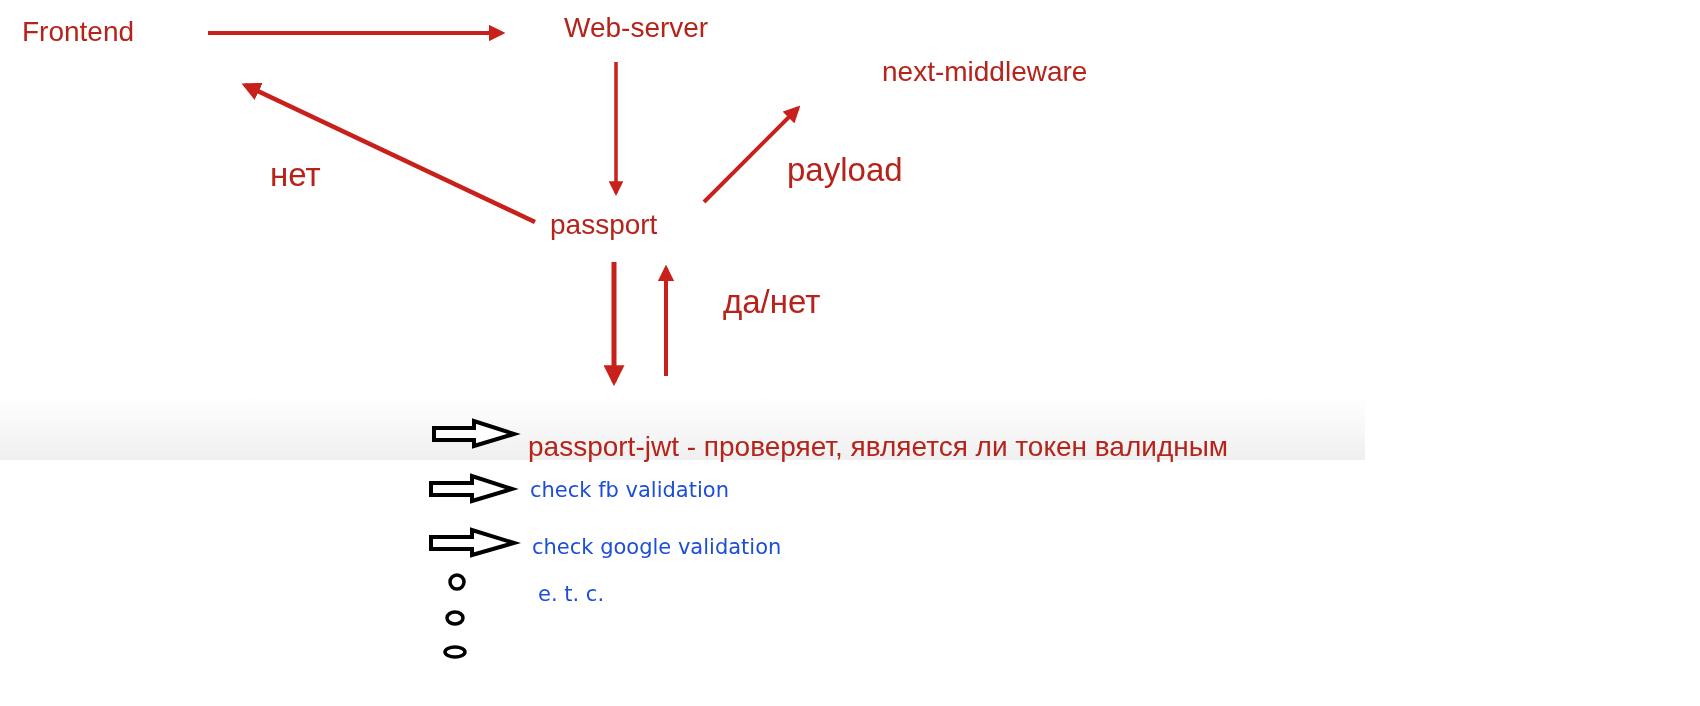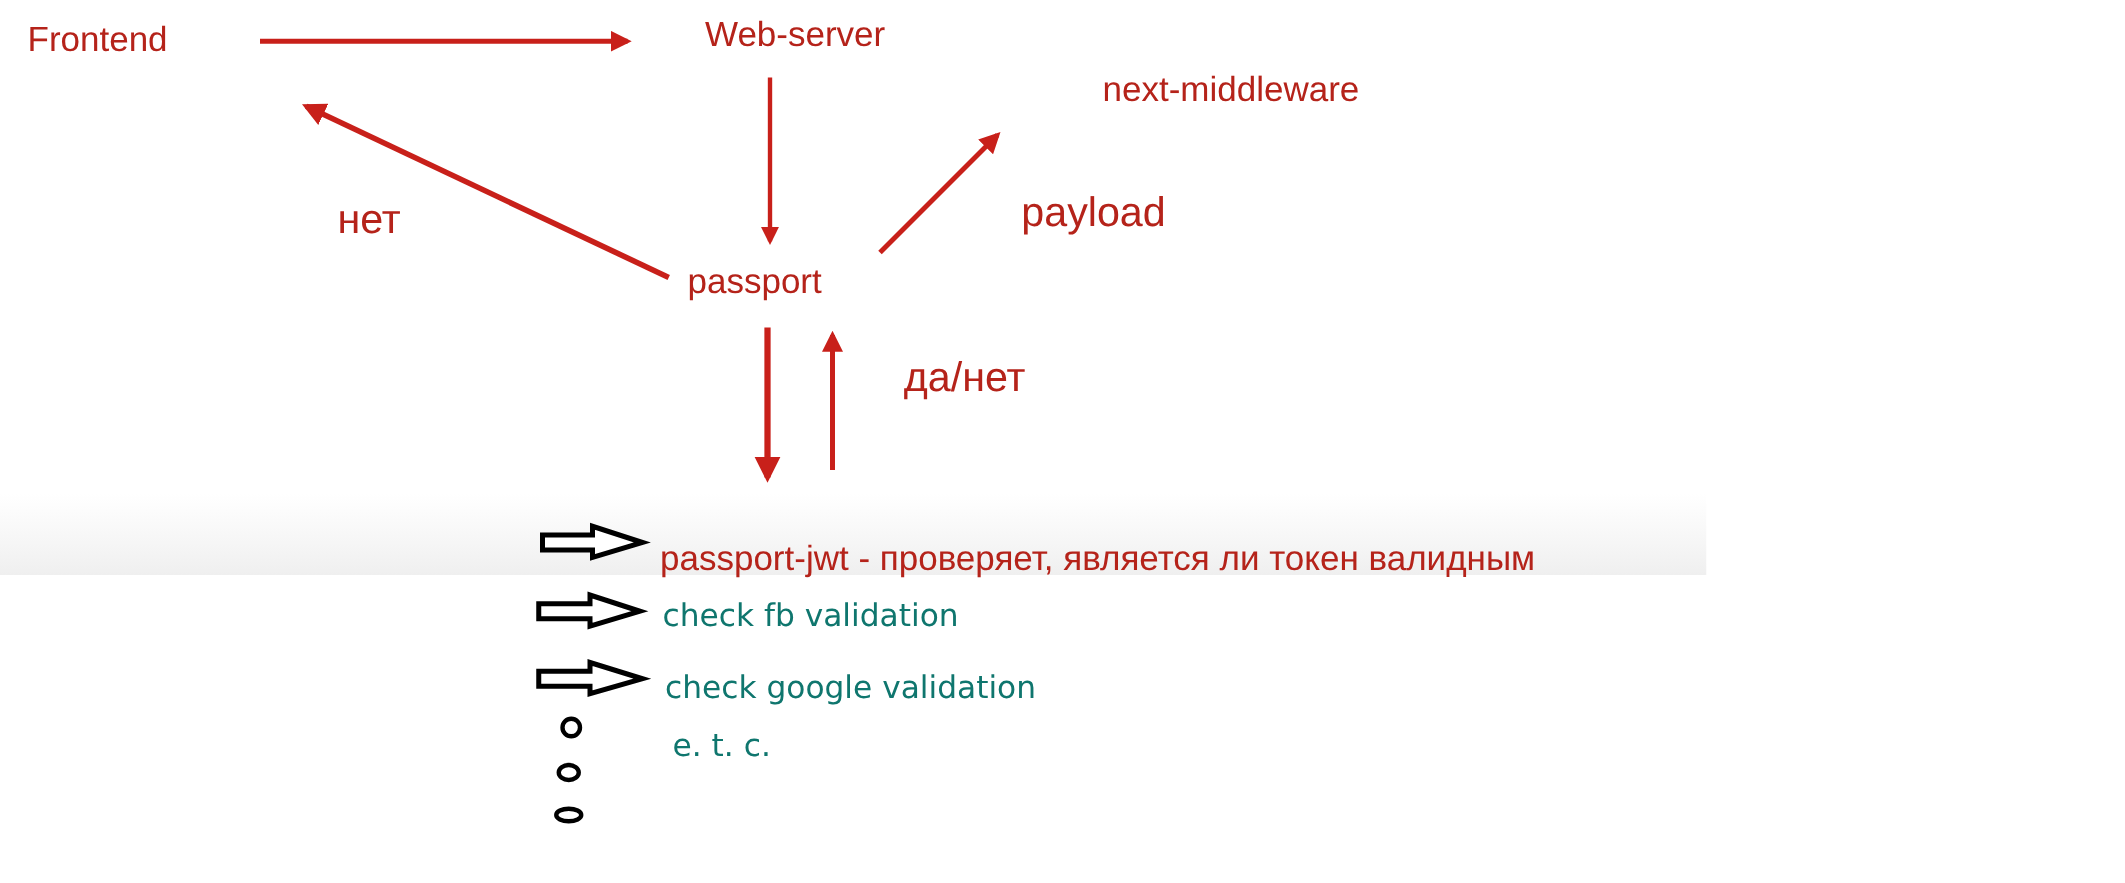--- a/index.html
+++ b/index.html
@@ -12,21 +12,21 @@
   .lbl {
     position: absolute; white-space: nowrap;
     font-family: "Liberation Sans", sans-serif; color: #b5231a;
     line-height: 1;
   }
   .node { font-size: 28px; }
   .edge { font-size: 33px; }
   .jwt { font-size: 28px; }
   .note {
     position: absolute; white-space: nowrap;
-    font-family: "DejaVu Sans", sans-serif; color: #0f766e; font-size: 25px; line-height: 1;
+    font-family: "DejaVu Sans", sans-serif; color: #1d4ed8; font-size: 21px; line-height: 1;
   }
 </style>
 </head>
 <body>
 
 <div class="band"></div>
 
 <svg class="layer" viewBox="0 0 1700 706">
   <defs>
     <marker id="ah" viewBox="0 0 10 10" refX="8" refY="5" markerWidth="4.2" markerHeight="4.2" orient="auto-start-reverse">
@@ -54,19 +54,19 @@
   <ellipse cx="455" cy="618" rx="8" ry="6" fill="none" stroke="#000" stroke-width="3.5"></ellipse>
   <ellipse cx="455" cy="652" rx="10" ry="5" fill="none" stroke="#000" stroke-width="3.5"></ellipse>
 </svg>
 
 <div class="lbl node" style="left:2px; top:18px;margin-left:20px;">Frontend</div>
 <div class="lbl node" style="left:564px; top:14px;">Web-server</div>
 <div class="lbl node" style="left:857px; top:58px;margin-left:25px;">next-middleware</div>
 <div class="lbl node" style="left:550px; top:211px;">passport</div>
 
 <div class="lbl edge" style="left:270px; top:158px;">нет</div>
-<div class="lbl edge" style="left:817px; top:153px;">payload</div>
+<div class="lbl edge" style="left:787px; top:153px;">payload</div>
 <div class="lbl edge" style="left:723px; top:285px;">да/нет</div>
 
 <div class="lbl jwt" style="left:528px; top:433px;">passport-jwt - проверяет, является ли токен валидным</div>
 <div class="note" style="left:530px; top:480px;">check fb validation</div>
 <div class="note" style="left:532px; top:537px;text-align:center;">check google validation</div>
 <div class="note" style="left:538px; top:584px;">e. t. c.</div>
 
 </body></html>

